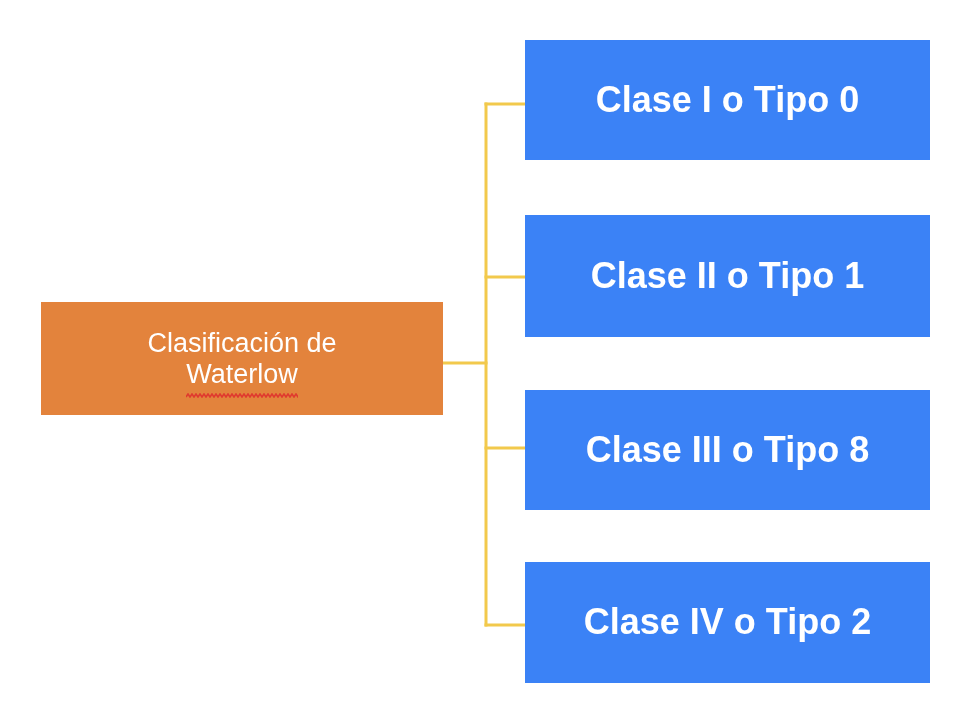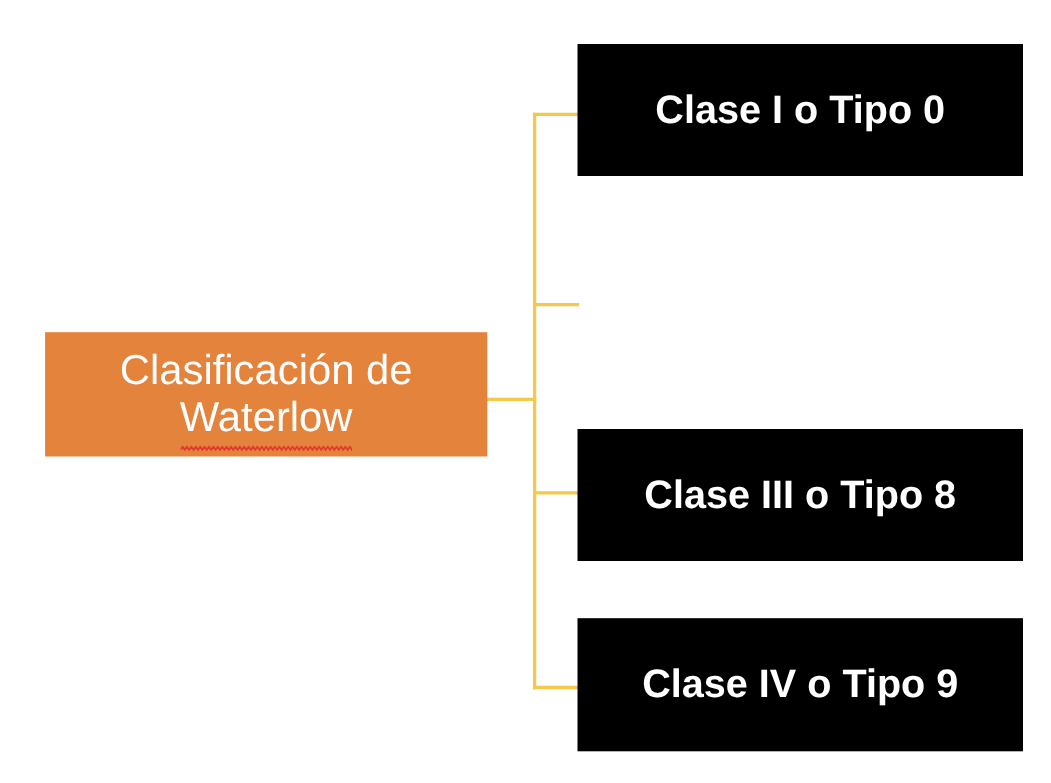--- a/index.html
+++ b/index.html
@@ -35,30 +35,30 @@
     text-align: center;
     color: #ffffff;
     line-height: 1.12;
   }
   .node-root {
     left: 41px;
     top: 302px;
     width: 402px;
     height: 113px;
     background: #E3833C;
-    font-size: 38px;
+    font-size: 27px;
     font-weight: 400;
     padding: 0 10px;
   }
   .node-root .root-text {
     display: block;
     width: 100%;
   }
   .node-child {
-    background: #000000;
+    background: #3b82f6;
     left: 525px;
     width: 405px;
     font-size: 36px;
     font-weight: bold;
     padding: 0 14px;
   }
   .child-0 { top: 40px;  height: 120px; }
   .child-1 { top: 215px; height: 122px; }
   .child-2 { top: 390px; height: 120px; }
   .child-3 { top: 562px; height: 121px; }
@@ -105,22 +105,25 @@
             <svg width="200" height="5" viewBox="0 0 200 5" preserveAspectRatio="none" xmlns="http://www.w3.org/2000/svg">
               <path d="M0 4 L2 1 L4 4 L6 1 L8 4 L10 1 L12 4 L14 1 L16 4 L18 1 L20 4 L22 1 L24 4 L26 1 L28 4 L30 1 L32 4 L34 1 L36 4 L38 1 L40 4 L42 1 L44 4 L46 1 L48 4 L50 1 L52 4 L54 1 L56 4 L58 1 L60 4 L62 1 L64 4 L66 1 L68 4 L70 1 L72 4 L74 1 L76 4 L78 1 L80 4 L82 1 L84 4 L86 1 L88 4 L90 1 L92 4 L94 1 L96 4 L98 1 L100 4 L102 1 L104 4 L106 1 L108 4 L110 1 L112 4 L114 1 L116 4 L118 1 L120 4 L122 1 L124 4 L126 1 L128 4 L130 1 L132 4 L134 1 L136 4 L138 1 L140 4 L142 1 L144 4 L146 1 L148 4 L150 1 L152 4 L154 1 L156 4 L158 1 L160 4 L162 1 L164 4 L166 1 L168 4 L170 1 L172 4 L174 1 L176 4 L178 1 L180 4 L182 1 L184 4 L186 1 L188 4 L190 1 L192 4 L194 1 L196 4 L198 1 L200 4" stroke="#E03A2F" stroke-width="1.6" fill="none"></path>
             </svg>
           </span></span></span>
   </div>
 
   <div class="node node-child child-0">
     <span>Clase I o Tipo 0</span>
   </div>
 
+  <div class="node node-child child-1">
+    <span>Clase II o Tipo 1</span>
+  </div>
 
   <div class="node node-child child-2">
     <span>Clase III o Tipo 8</span>
   </div>
 
   <div class="node node-child child-3">
-    <span>Clase IV o Tipo 9</span>
+    <span>Clase IV o Tipo 2</span>
   </div>
 
 </div>
 
 </body></html>

